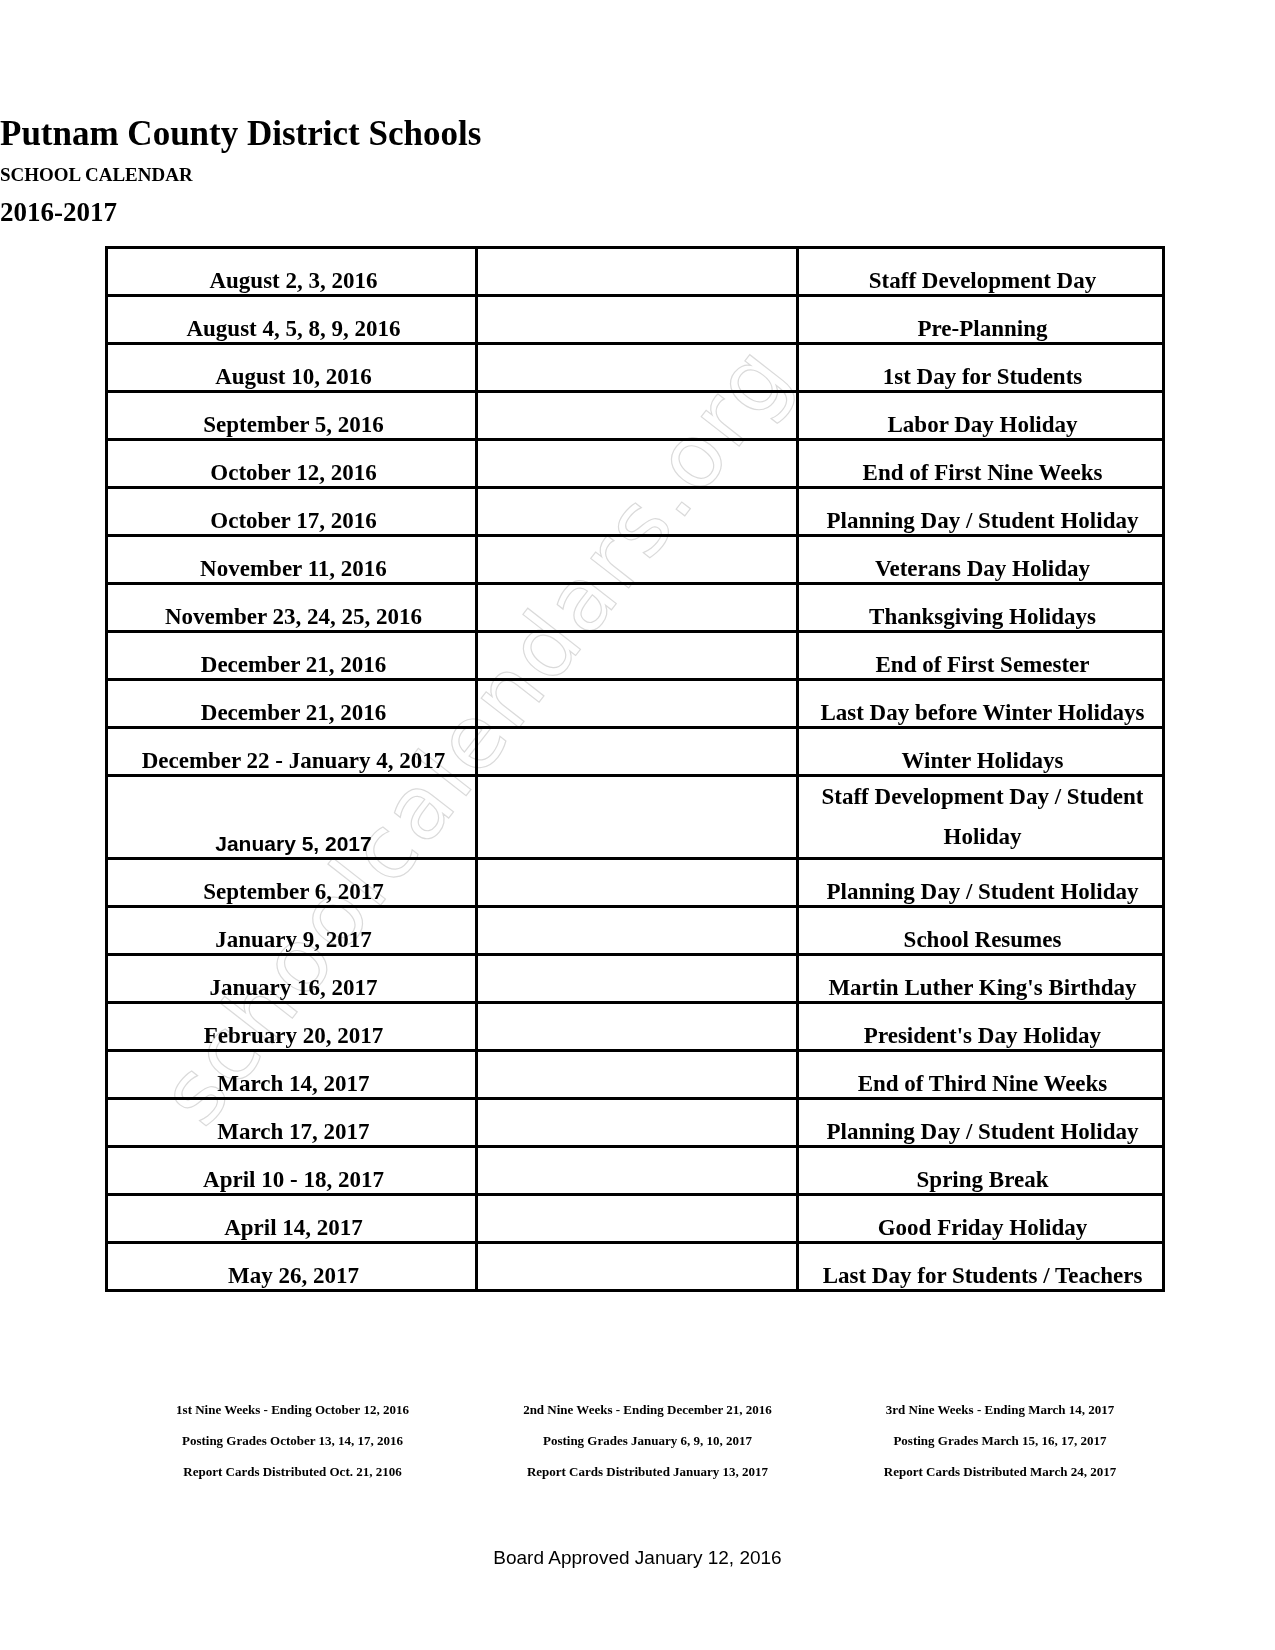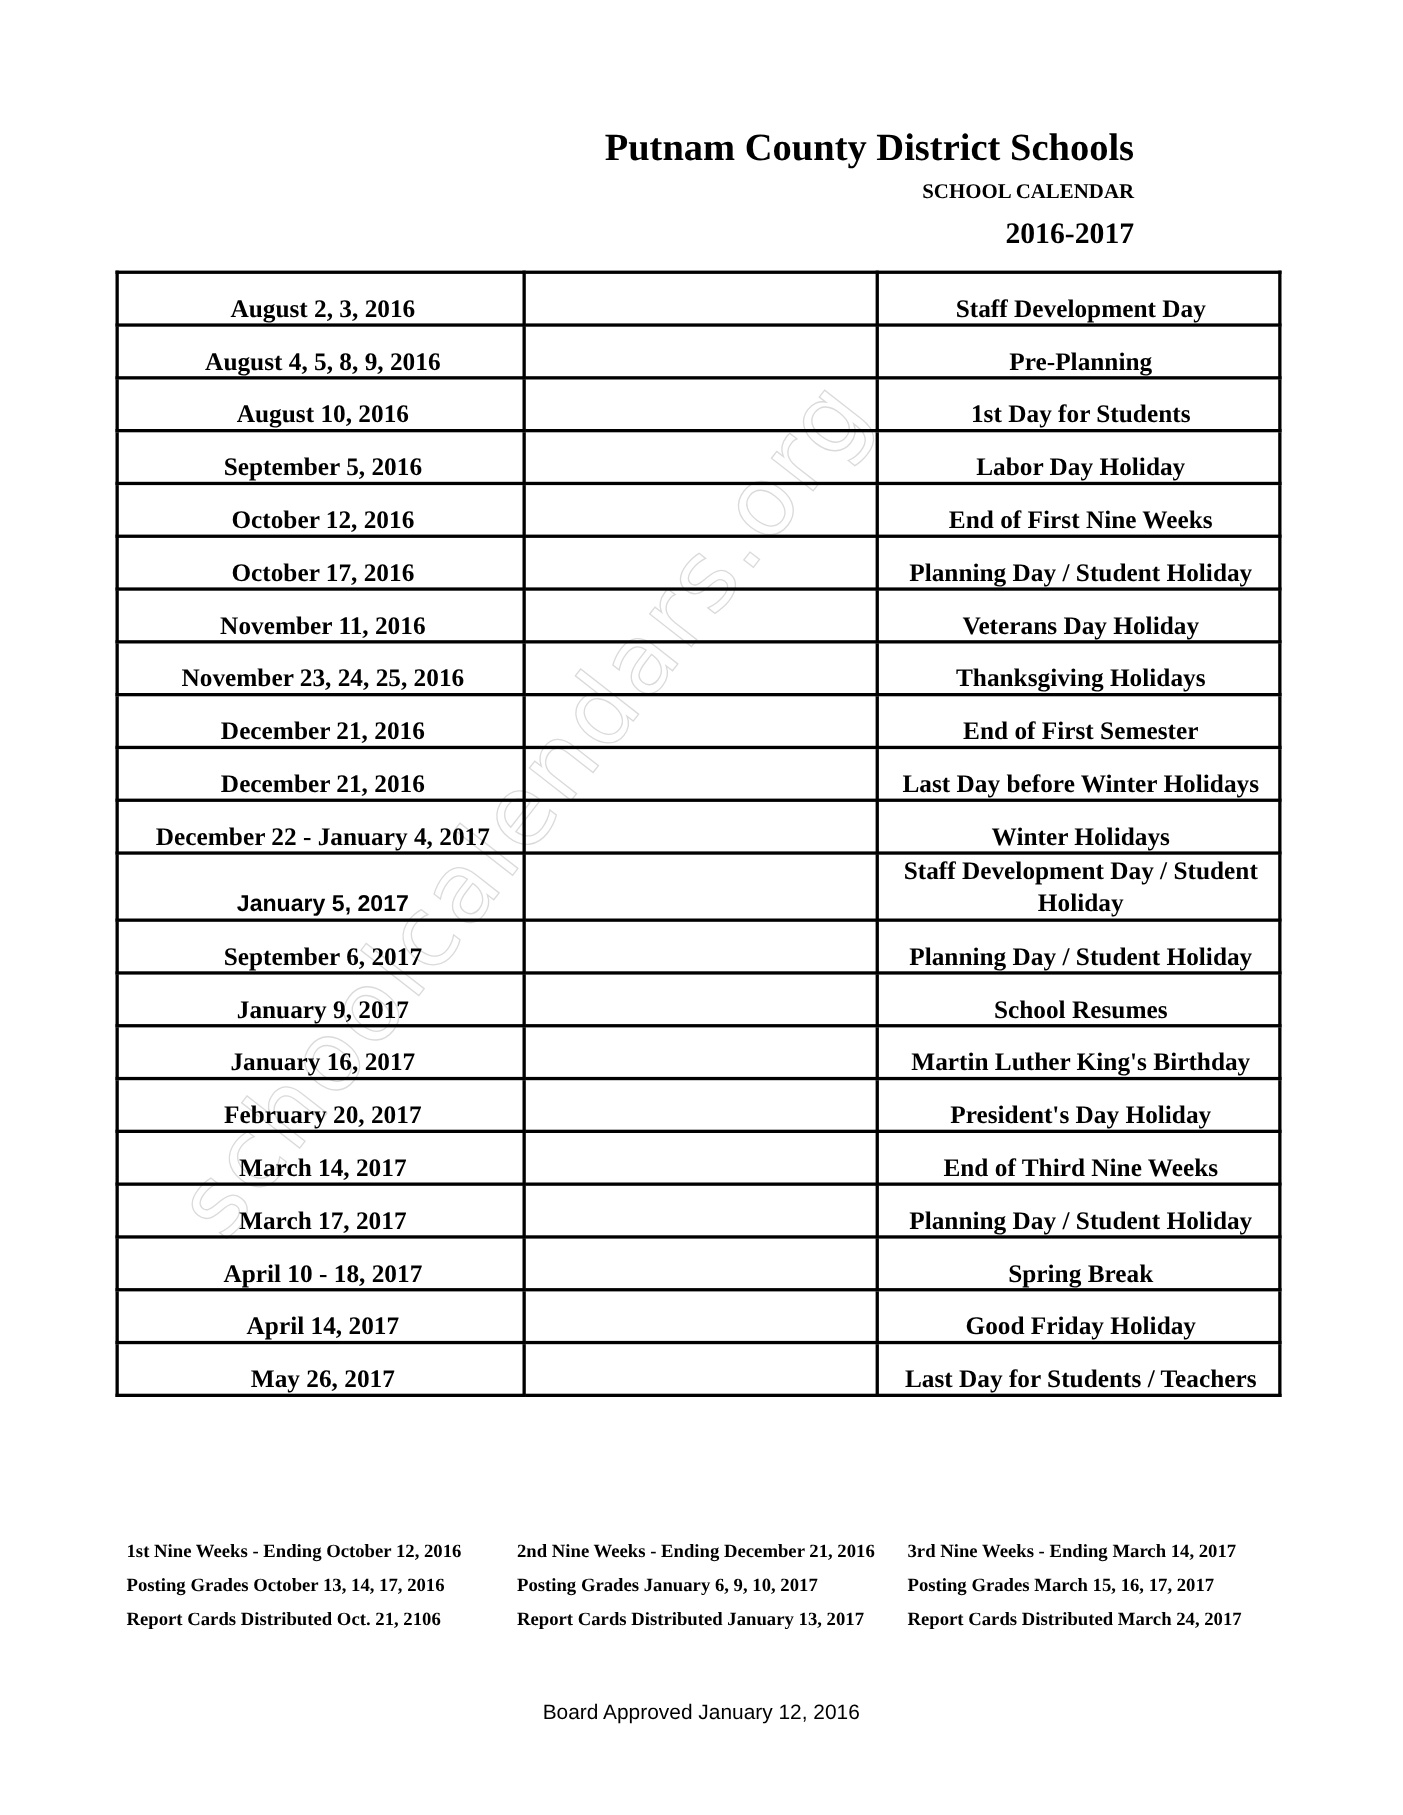--- a/index.html
+++ b/index.html
@@ -12,21 +12,21 @@
       height: 1650px;
       position: relative;
       overflow: hidden;
       color: #000;
       font-family: "Liberation Serif", "DejaVu Serif", serif;
     }
     .header {
       position: absolute;
       left: 0;
       width: 1031px;
-      text-align: right;
+      text-align: left;
       font-weight: bold;
     }
     .h-title { top: 114px; font-size: 35px; }
     .h-sub   { top: 164px; font-size: 19px; }
     .h-year  { top: 197px; font-size: 27px; }
 
     .cal-table {
       position: absolute;
       left: 105px;
       top: 246px;
@@ -45,41 +45,42 @@
       line-height: 27px;
       white-space: nowrap;
       overflow: hidden;
     }
     .cal-table col.c1 { width: 370px; }
     .cal-table col.c2 { width: 321px; }
     .cal-table col.c3 { width: 366px; }
     .cal-table tr.tall td { height: 53px; }
     .cal-table td.wrap {
       white-space: normal;
-      line-height: 29px;
+      line-height: 40px;
       vertical-align: top;
       padding-top: 0;
     }
     .cal-table td.sans {
       font-family: "Liberation Sans", "DejaVu Sans", sans-serif;
       font-size: 21px;
     }
 
     .footer-grid {
       position: absolute;
       left: 115px;
       top: 1398px;
       width: 1060px;
       display: grid;
       grid-template-columns: 355px 355px 350px;
       row-gap: 8px;
     }
     .footer-grid div {
+      text-align: center;
       font-weight: bold;
-      font-size: 17px;
+      font-size: 13px;
       line-height: 23px;
       white-space: nowrap;
     }
     .approved {
       position: absolute;
       left: 0;
       width: 1275px;
       top: 1547px;
       text-align: center;
       font-family: "Liberation Sans", "DejaVu Sans", sans-serif;

